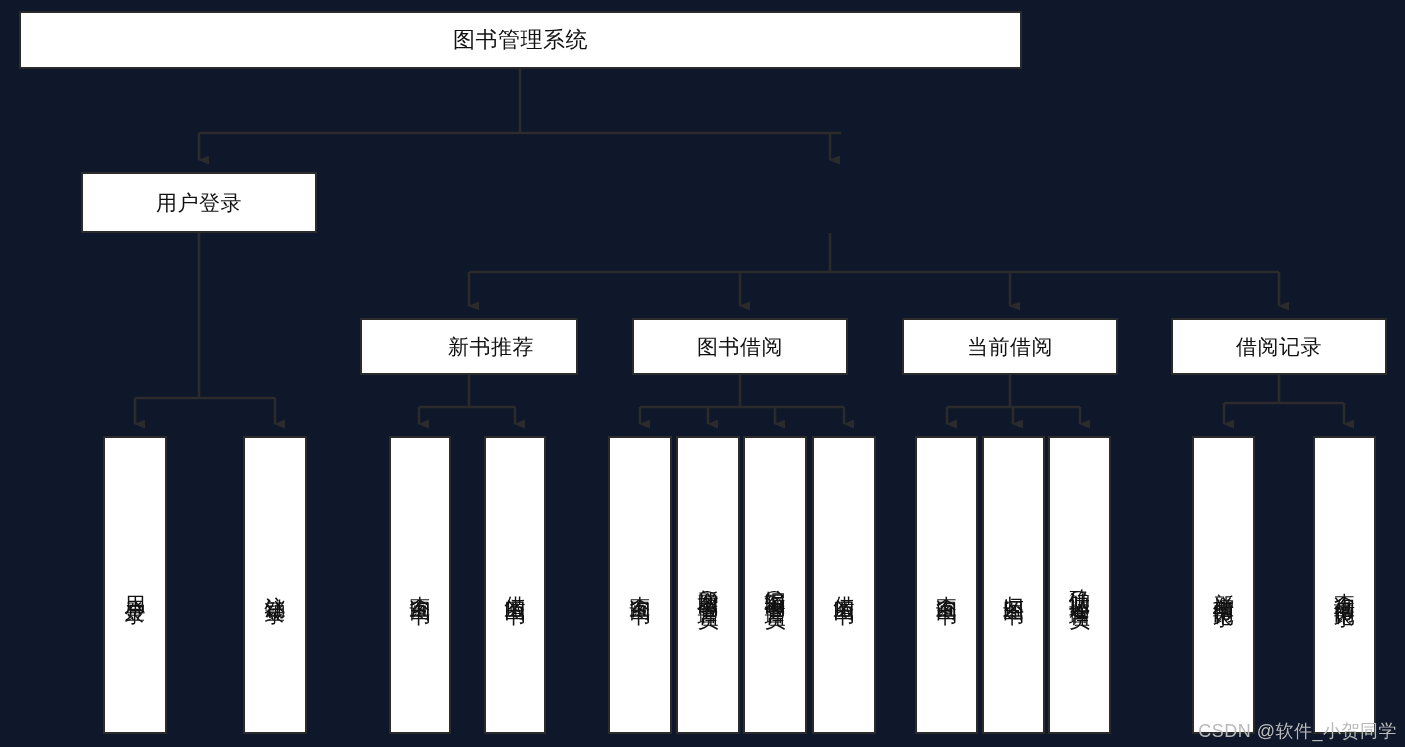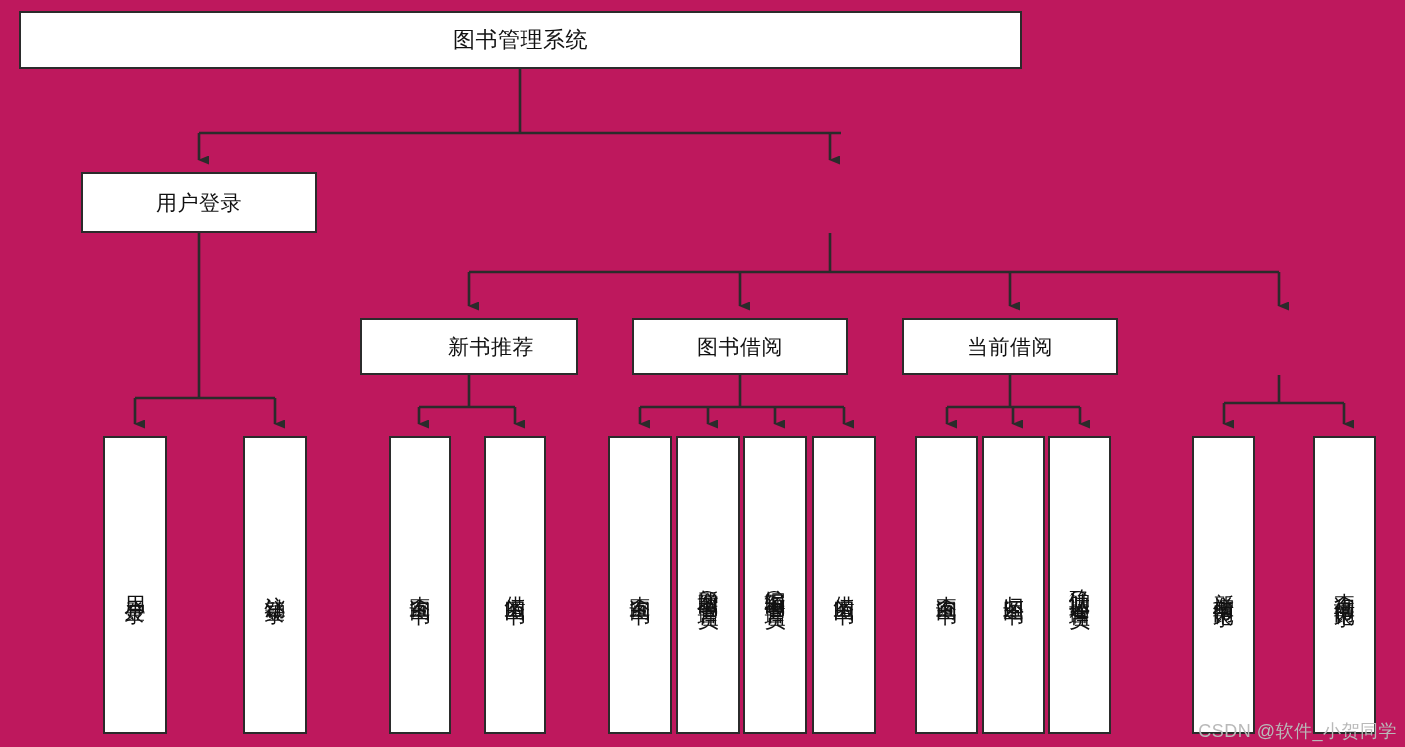--- a/index.html
+++ b/index.html
@@ -8,21 +8,21 @@
     padding: 0;
     background: #ffffff;
   }
   body {
     font-family: "Liberation Sans", "DejaVu Sans", sans-serif;
   }
   #diagram-root {
     position: relative;
     width: 1405px;
     height: 747px;
-    background: #be185d;
+    background: #0f172a;
     overflow: hidden;
   }
   #edge-layer {
     position: absolute;
     left: 0;
     top: 0;
     width: 1405px;
     height: 747px;
     pointer-events: none;
   }
@@ -143,20 +143,23 @@
   </div>
 
   <div class="node horiz" style="left:632px; top:318px; width:216px; height:57px;align-items:center;">
     <span class="node-label">图书借阅</span>
   </div>
 
   <div class="node horiz" style="left:902px; top:318px; width:216px; height:57px;">
     <span class="node-label">当前借阅</span>
   </div>
 
+  <div class="node horiz" style="left:1171px; top:318px; width:216px; height:57px;">
+    <span class="node-label">借阅记录</span>
+  </div>
 
   <div class="node leaf" style="left:103px; top:436px; width:64px; height:298px;">
     <span class="node-label">用户登录</span>
   </div>
 
   <div class="node leaf" style="left:243px; top:436px; width:64px; height:298px;">
     <span class="node-label">注销登录</span>
   </div>
 
   <div class="node leaf" style="left:389px; top:436px; width:62px; height:298px;">

